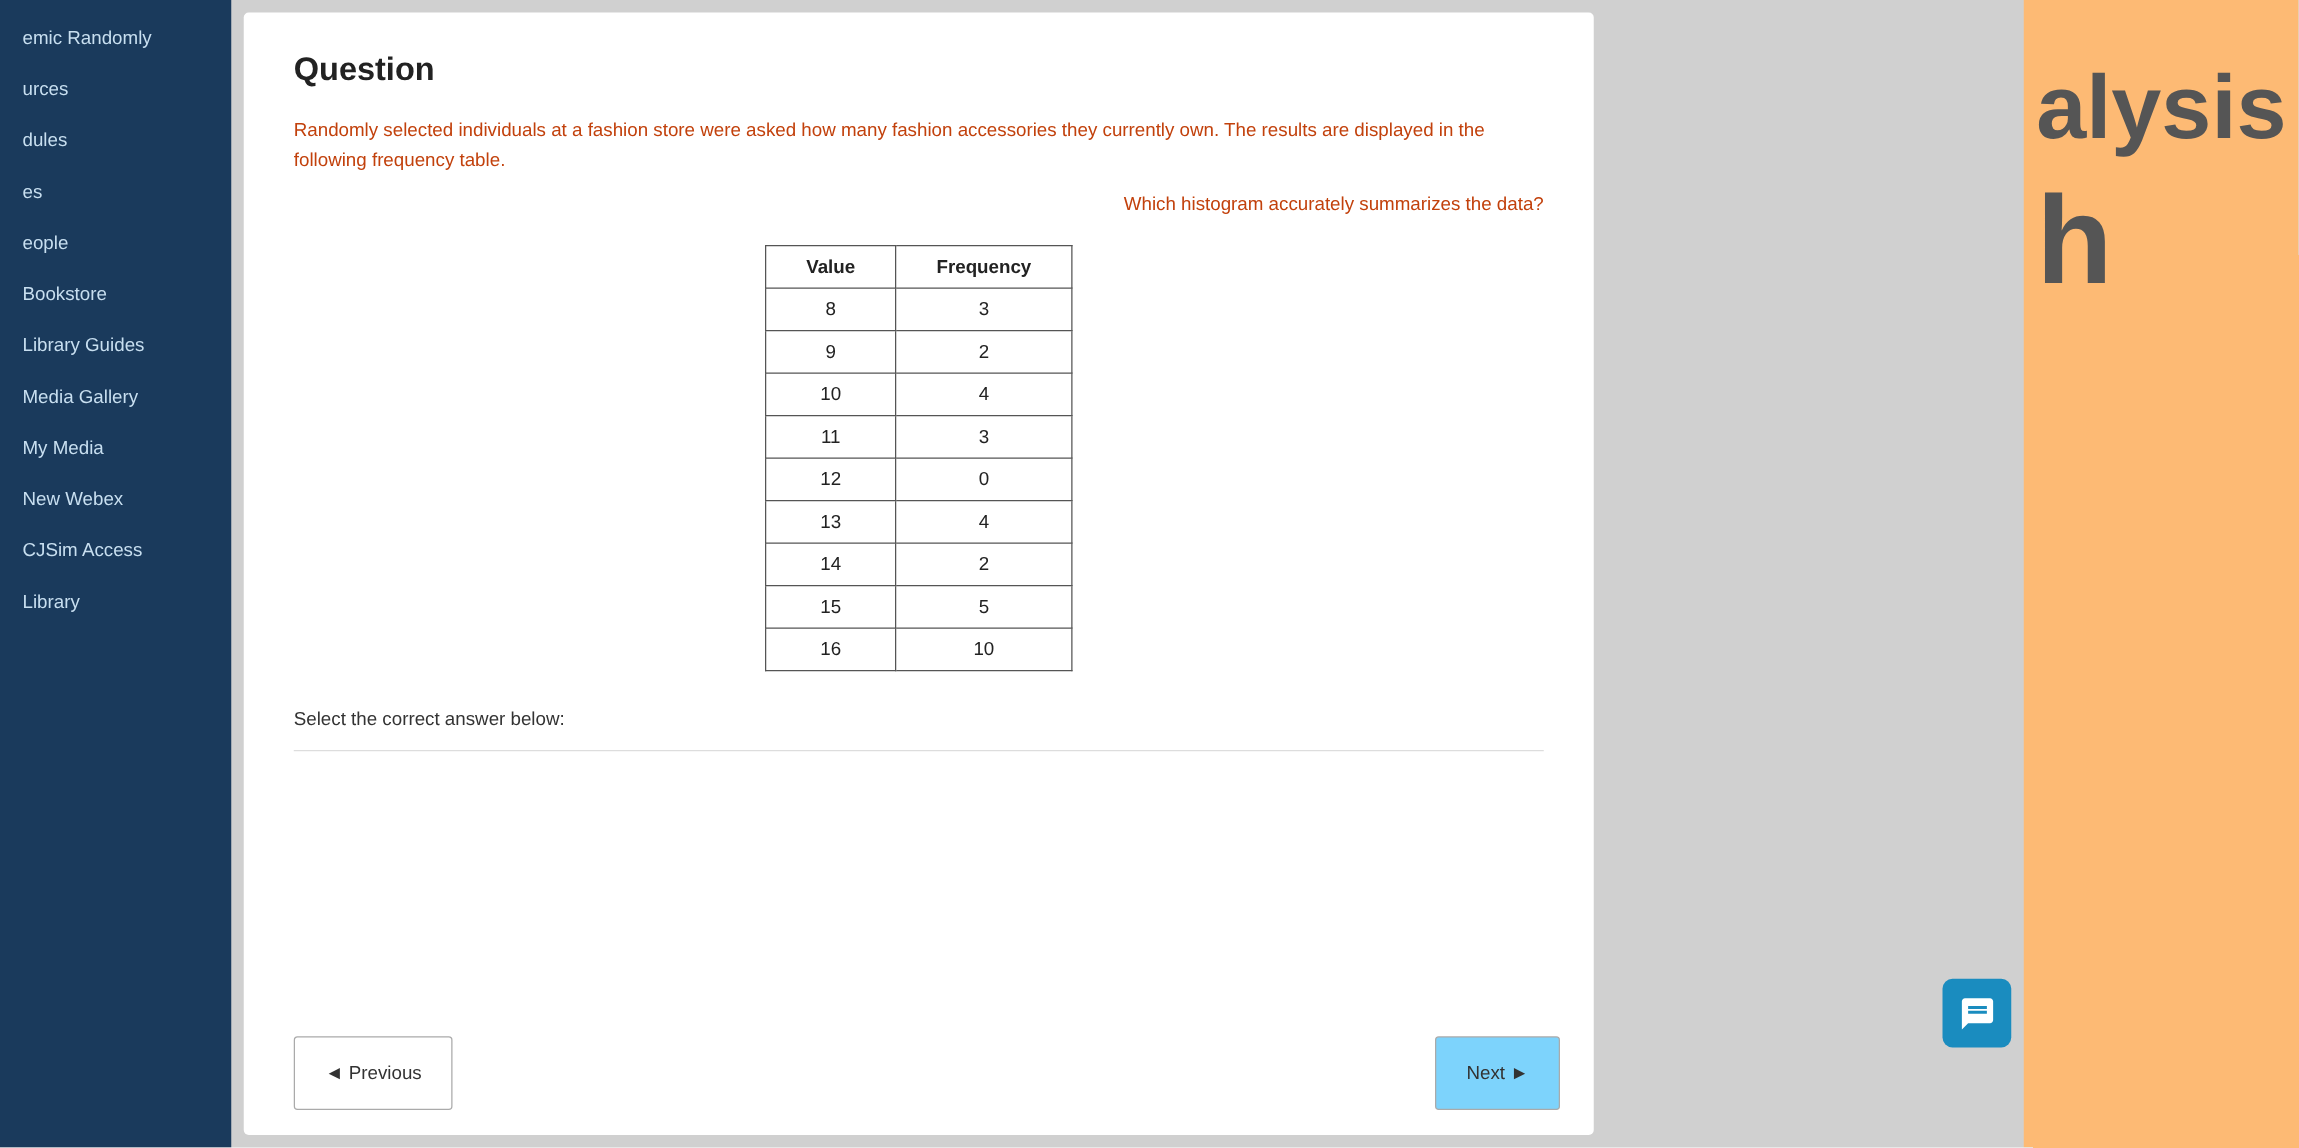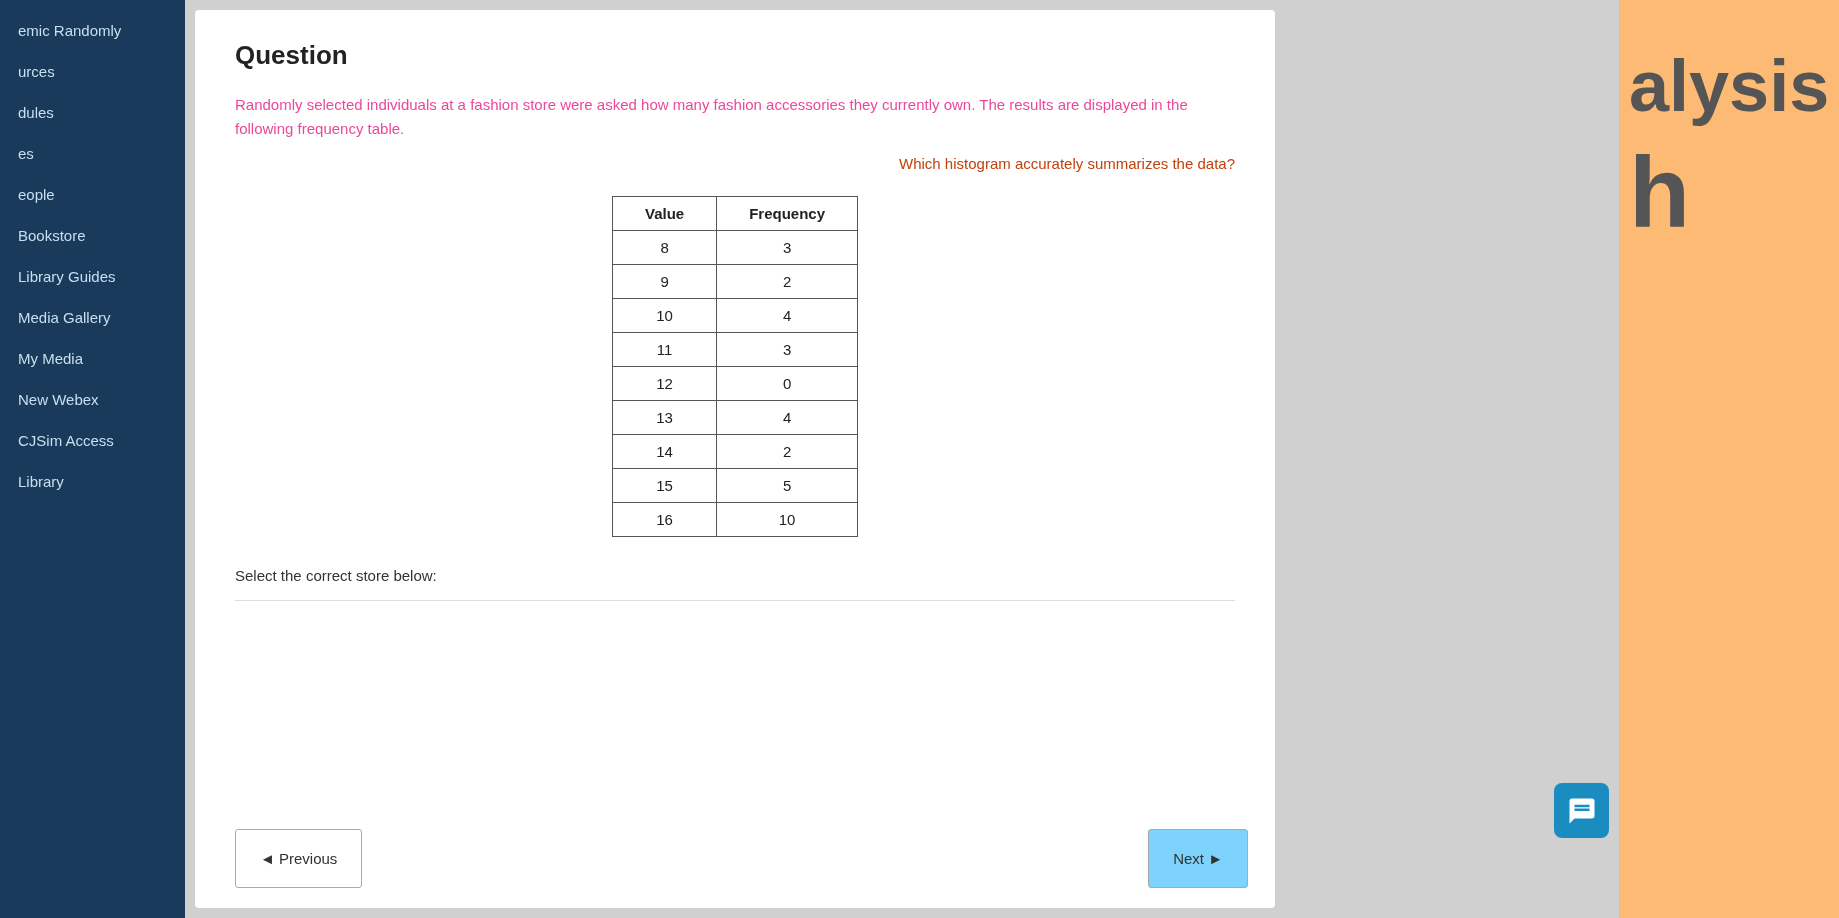--- a/index.html
+++ b/index.html
@@ -65,21 +65,21 @@
     }
 
     .question-title {
       font-size: 26px;
       font-weight: bold;
       color: #222;
       margin-bottom: 22px;
     }
     .question-body {
       font-size: 15px;
-      color: #ec4899;
+      color: #c2410c;
       line-height: 1.6;
       margin-bottom: 14px;
     }
     .question-prompt {
       font-size: 15px;
       color: #c2410c;
       margin-bottom: 24px;
       text-align: right;
     }
 
@@ -286,21 +286,21 @@
               <td>5</td>
             </tr>
             <tr>
               <td>16</td>
               <td>10</td>
             </tr>
           </tbody>
       </table>
     </div>
 
-    <p class="select-answer-label">Select the correct store below:</p>
+    <p class="select-answer-label">Select the correct answer below:</p>
 
     <hr class="bottom-divider">
 
     <div class="bottom-nav">
       <button class="prev-btn">◄ Previous</button>
       <button class="next-btn">Next ►</button>
     </div>
   </div>
 
   <div class="chat-fab">

